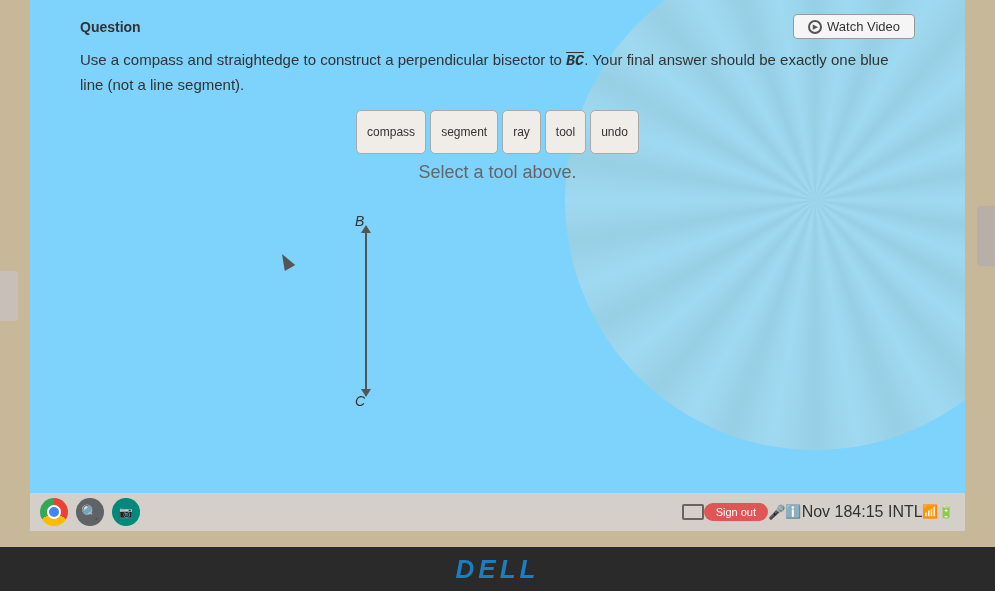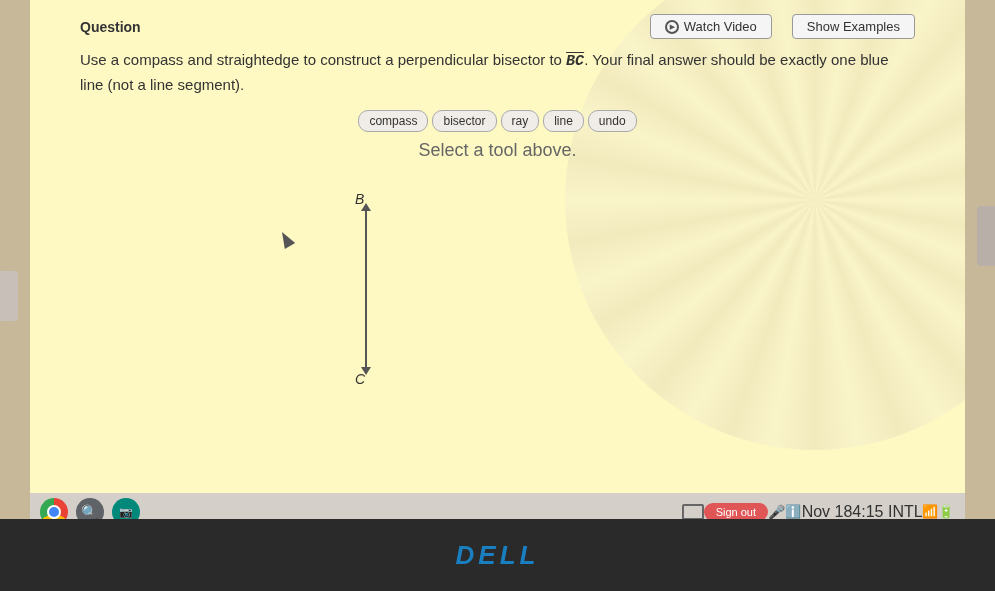--- a/index.html
+++ b/index.html
@@ -11,21 +11,21 @@
       background: #c8b89a;
       position: relative;
     }
 
     
     .dell-bezel {
       position: absolute;
       bottom: 0;
       left: 0;
       right: 0;
-      height: 72px;
+      height: 44px;
       background: #2a2a2a;
       display: flex;
       align-items: center;
       justify-content: center;
     }
     .dell-logo {
       color: #1a7fc1;
       font-size: 26px;
       font-weight: 900;
       font-family: Arial, sans-serif;
@@ -33,21 +33,21 @@
       font-style: italic;
     }
 
     
     .screen {
       position: absolute;
       top: 0;
       left: 30px;
       right: 30px;
       bottom: 60px;
-      background: #fef9c3;
+      background: #7dd3fc;
       overflow: hidden;
     }
 
     
     .sunburst {
       position: absolute;
       top: -50px;
       right: -100px;
       width: 500px;
       height: 500px;
@@ -142,22 +142,22 @@
     
     .tools-row {
       display: flex;
       justify-content: center;
       gap: 4px;
       margin-bottom: 8px;
     }
     .tool-btn {
       border: 1.5px solid #aaa;
       background: #f0ede8;
-      border-radius: 10px;
-      padding: 3px 10px;
+      border-radius: 5px;
+      padding: 14px 10px;
       font-size: 12px;
       color: #333;
       cursor: pointer;
       font-family: Arial, sans-serif;
     }
 
     
     .select-tool-text {
       text-align: center;
       font-size: 18px;
@@ -365,35 +365,32 @@
 
   <div class="content">
 
     <div class="header-row">
       <span class="question-label">Question</span>
       <div class="header-buttons">
         <button class="header-btn">
           <span class="play-icon"></span>
           <span>Watch Video</span>
         </button>
-        <button class="header-btn">
-          <span>Show Examples</span>
-        </button>
       </div>
     </div>
 
     <div class="instruction">
       <span>Use a compass and straightedge to construct a perpendicular bisector to </span><span class="bc-overline">BC</span><span>. Your final answer should be exactly one blue line (not a line segment).</span>
     </div>
 
     <div class="tools-row">
       <button class="tool-btn">compass</button>
-      <button class="tool-btn">bisector</button>
+      <button class="tool-btn">segment</button>
       <button class="tool-btn">ray</button>
-      <button class="tool-btn">line</button>
+      <button class="tool-btn">tool</button>
       <button class="tool-btn">undo</button>
     </div>
 
     <div class="select-tool-text">Select a tool above.</div>
 
     <div class="drawing-area">
 
       <div class="cursor-arrow"></div>
 
       <span class="point-b-label">B</span>

